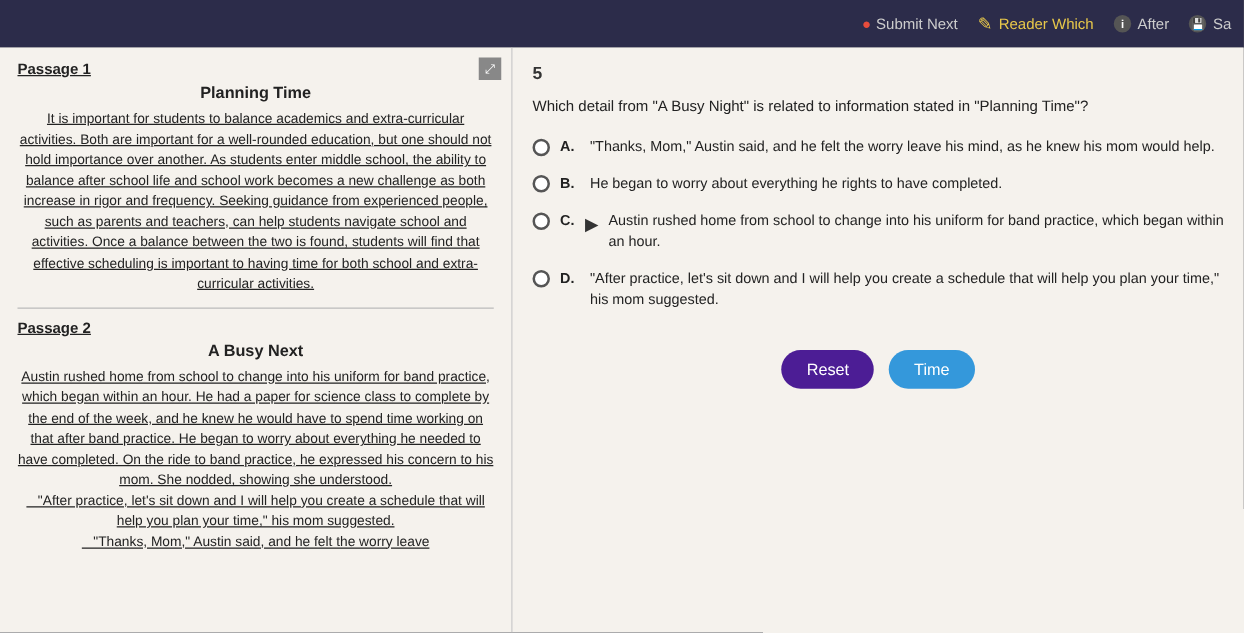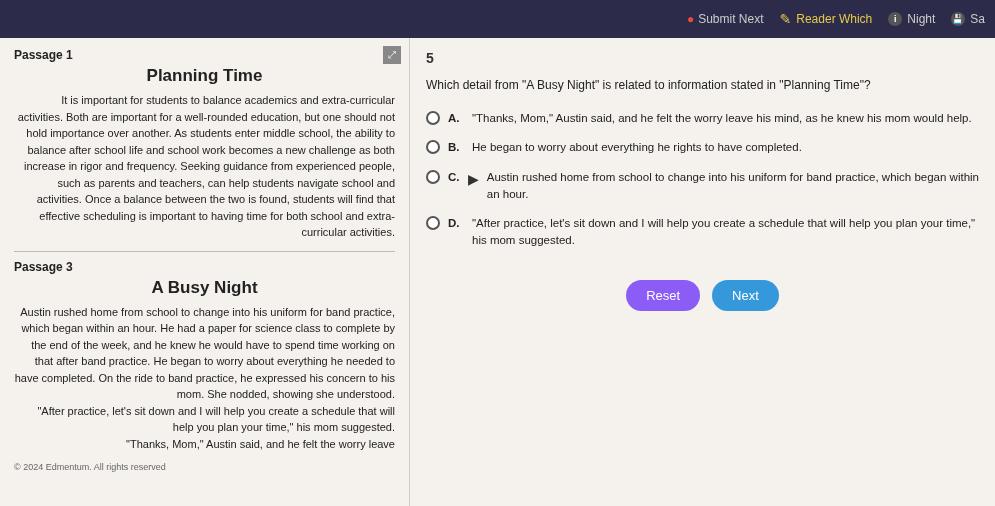--- a/index.html
+++ b/index.html
@@ -75,34 +75,36 @@
       border-right: 1px solid #ccc;
       font-size: 11.5px;
       color: #222;
       position: relative;
     }
 
     .passage-label {
       font-weight: bold;
       font-size: 12px;
       margin-bottom: 4px;
+      text-decoration: underline;
     }
 
     .passage-title {
       text-align: center;
       font-weight: bold;
-      font-size: 17px;
+      font-size: 13px;
       margin-bottom: 6px;
     }
 
     .passage-text {
       font-size: 11px;
       line-height: 1.5;
       margin-bottom: 10px;
-      text-align: right;
+      text-align: center;
+      text-decoration: underline;
     }
 
     .expand-icon {
       position: absolute;
       top: 8px;
       right: 8px;
       width: 18px;
       height: 18px;
       background: #888;
       color: white;
@@ -185,21 +187,21 @@
 
     
     .action-buttons {
       display: flex;
       justify-content: center;
       gap: 12px;
       margin-top: 30px;
     }
 
     .btn-reset {
-      background: #8b5cf6;
+      background: #4c1d95;
       color: white;
       border: none;
       padding: 8px 20px;
       border-radius: 20px;
       font-size: 13px;
       cursor: pointer;
     }
 
     .btn-next {
       background: #3498db;
@@ -224,44 +226,43 @@
   <button class="submit-btn">
     <span style="color:#e74c3c;">●</span>
     <span>Submit Next</span>
   </button>
   <div class="top-bar-item reader-tools-item">
     <span class="reader-tools-icon">✎</span>
     <span>Reader Which</span>
   </div>
   <div class="top-bar-item">
     <span class="icon-circle info-icon-circle">i</span>
-    <span>Night</span>
+    <span>After</span>
   </div>
   <div class="top-bar-item">
     <span class="icon-circle save-icon-circle">💾</span>
     <span>Sa</span>
   </div>
 </div>
 
 <div class="main-content">
 
   <div class="left-panel">
     <div class="expand-icon">⤢</div>
 
     <div class="passage-label">Passage 1</div>
     <div class="passage-title">Planning Time</div>
     <div class="passage-text">It is important for students to balance academics and extra-curricular activities. Both are important for a well-rounded education, but one should not hold importance over another. As students enter middle school, the ability to balance after school life and school work becomes a new challenge as both increase in rigor and frequency. Seeking guidance from experienced people, such as parents and teachers, can help students navigate school and activities. Once a balance between the two is found, students will find that effective scheduling is important to having time for both school and extra-curricular activities.</div>
 
     <div class="divider-line"></div>
 
-    <div class="passage-label">Passage 3</div>
-    <div class="passage-title">A Busy Night</div>
+    <div class="passage-label">Passage 2</div>
+    <div class="passage-title">A Busy Next</div>
     <div class="passage-text">Austin rushed home from school to change into his uniform for band practice, which began within an hour. He had a paper for science class to complete by the end of the week, and he knew he would have to spend time working on that after band practice. He began to worry about everything he needed to have completed. On the ride to band practice, he expressed his concern to his mom. She nodded, showing she understood.<br>&nbsp;&nbsp;&nbsp;"After practice, let's sit down and I will help you create a schedule that will help you plan your time," his mom suggested.<br>&nbsp;&nbsp;&nbsp;"Thanks, Mom," Austin said, and he felt the worry leave</div>
 
-    <div class="copyright">© 2024 Edmentum. All rights reserved</div>
   </div>
 
   <div class="right-panel">
     <div class="question-number">5</div>
     <div class="question-text">Which detail from "A Busy Night" is related to information stated in "Planning Time"?</div>
 
     <div class="answer-options">
 
       <div class="answer-option">
         <div class="radio-circle"></div>
@@ -285,17 +286,17 @@
       <div class="answer-option">
         <div class="radio-circle"></div>
         <span class="option-letter">D.</span>
         <span class="option-text">"After practice, let's sit down and I will help you create a schedule that will help you plan your time," his mom suggested.</span>
       </div>
 
     </div>
 
     <div class="action-buttons">
       <button class="btn-reset">Reset</button>
-      <button class="btn-next">Next</button>
+      <button class="btn-next">Time</button>
     </div>
   </div>
 
 </div>
 
 </body></html>

